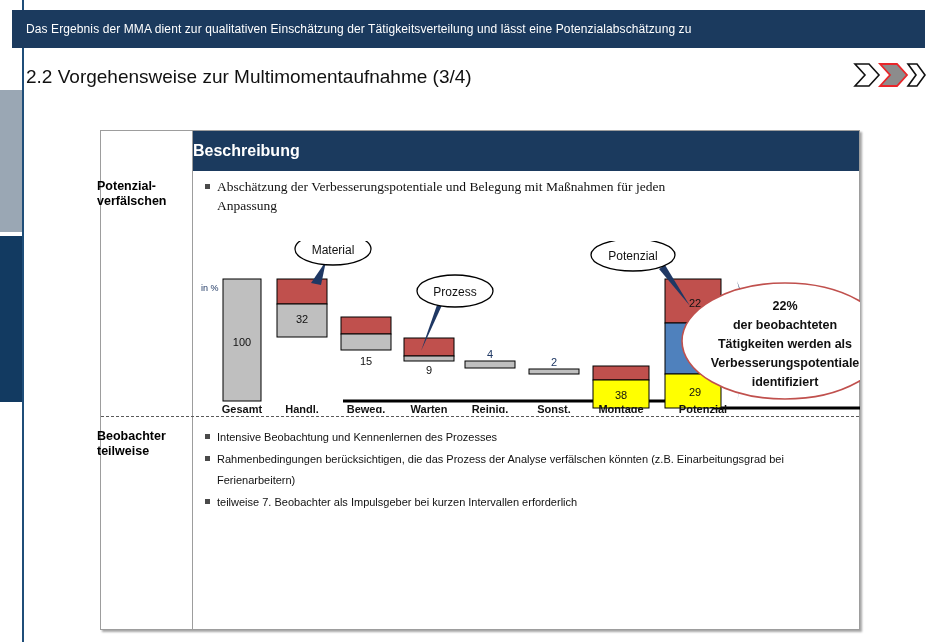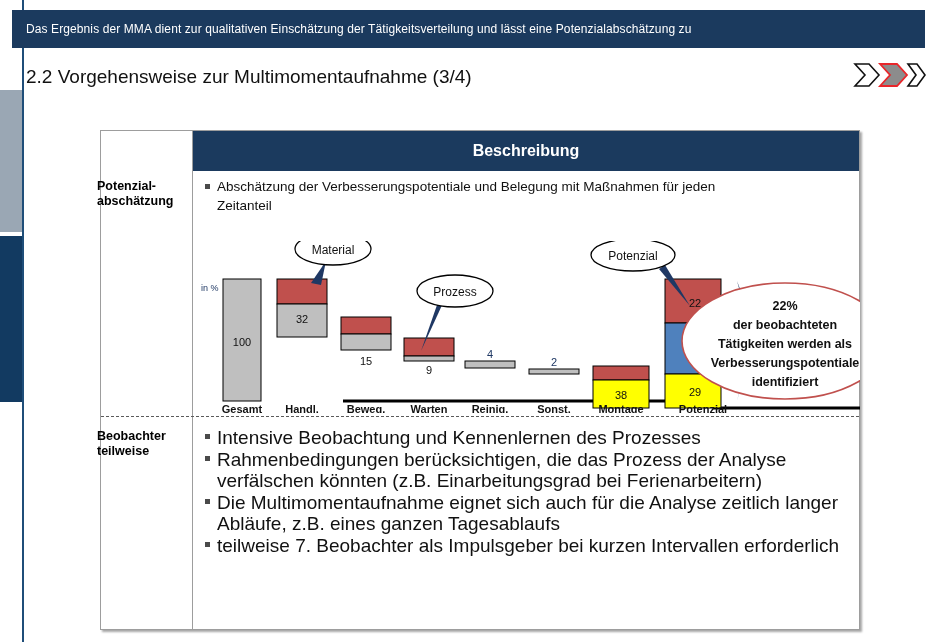--- a/index.html
+++ b/index.html
@@ -34,52 +34,52 @@
 
   
   .frame{
     position:absolute;left:100px;top:130px;width:760px;height:500px;
     border:1px solid #9d9d9d;box-sizing:border-box;background:#fff;
     box-shadow:2px 2px 2px rgba(0,0,0,.35);
   }
   .col-split{position:absolute;left:91px;top:0;width:1px;height:100%;background:#9d9d9d;}
   .head-band{
     position:absolute;left:92px;top:0;right:0;height:40px;background:#1b3a5e;
-    color:#fff;display:flex;align-items:center;justify-content:center;
+    color:#fff;display:flex;align-items:center;justify-content:flex-start;
   }
   .head-band span{font-size:16px;font-weight:bold;}
   .row-divider{
     position:absolute;left:0;right:0;top:285px;height:0;
     border-top:1px dashed #5a5a5a;
   }
 
   .rowlabel{
     position:absolute;left:-4px;width:92px;
     font-size:12.5px;font-weight:bold;color:#000000;line-height:15px;
     text-align:left;padding-left:0px;box-sizing:border-box;
   }
   .rowlabel.a{top:48px;}
   .rowlabel.b{top:298px;}
 
   
   .desc{
     position:absolute;left:104px;top:46px;right:14px;
-    font-size:13.5px;color:#111;line-height:19px;
+    font-size:13.5px;color:#111;line-height:19px;font-family:Liberation Serif, serif;
   }
   .bullet{display:flex;gap:7px;align-items:flex-start;margin-bottom:2px;}
   .sq{flex:0 0 auto;width:5px;height:5px;background:#4a4a4a;margin-top:7px;}
 
   
   .chart{position:absolute;left:92px;top:110px;width:667px;height:172px;}
   .chart svg{display:block;}
 
   
   .notes{
     position:absolute;left:104px;top:296px;right:12px;
-    font-size:19px;color:#111;line-height:21px;
+    font-size:11px;color:#111;line-height:21px;
   }
   .notes .bullet{margin-bottom:1px;}
 </style>
 </head>
 <body>
 
 <div class="slide">
 
   <div class="edge-gray"></div>
   <div class="edge-navy"></div>
@@ -102,30 +102,30 @@
   <div class="frame">
 
     <div class="col-split"></div>
 
     <div class="head-band">
       <span>Beschreibung</span>
     </div>
 
     <div class="rowlabel a">
       <div>Potenzial-</div>
-      <div>abschätzung</div>
+      <div>verfälschen</div>
     </div>
 
     <div class="desc">
       <div class="bullet">
         <span class="sq"></span>
         <span>
           <span>Abschätzung der Verbesserungspotentiale und Belegung mit Maßnahmen für jeden</span>
           <br>
-          <span>Zeitanteil</span>
+          <span>Anpassung</span>
         </span>
       </div>
     </div>
 
     <div class="chart">
       <svg width="667" height="172" viewBox="0 0 667 172">
 
         <line x1="150" y1="160" x2="520" y2="160" stroke="#000" stroke-width="3"></line>
         <line x1="520" y1="167" x2="667" y2="167" stroke="#000" stroke-width="3"></line>
 
@@ -208,22 +208,18 @@
         <div class="bullet">
           <span class="sq"></span>
           <span>Intensive Beobachtung und Kennenlernen des Prozesses</span>
         </div>
         <div class="bullet">
           <span class="sq"></span>
           <span>Rahmenbedingungen berücksichtigen, die das Prozess der Analyse verfälschen könnten (z.B. Einarbeitungsgrad bei Ferienarbeitern)</span>
         </div>
         <div class="bullet">
           <span class="sq"></span>
-          <span>Die Multimomentaufnahme eignet sich auch für die Analyse zeitlich langer Abläufe, z.B. eines ganzen Tagesablaufs</span>
-        </div>
-        <div class="bullet">
-          <span class="sq"></span>
           <span>teilweise 7. Beobachter als Impulsgeber bei kurzen Intervallen erforderlich</span>
         </div>
       </div>
 
   </div>
 </div>
 
 </body></html>

